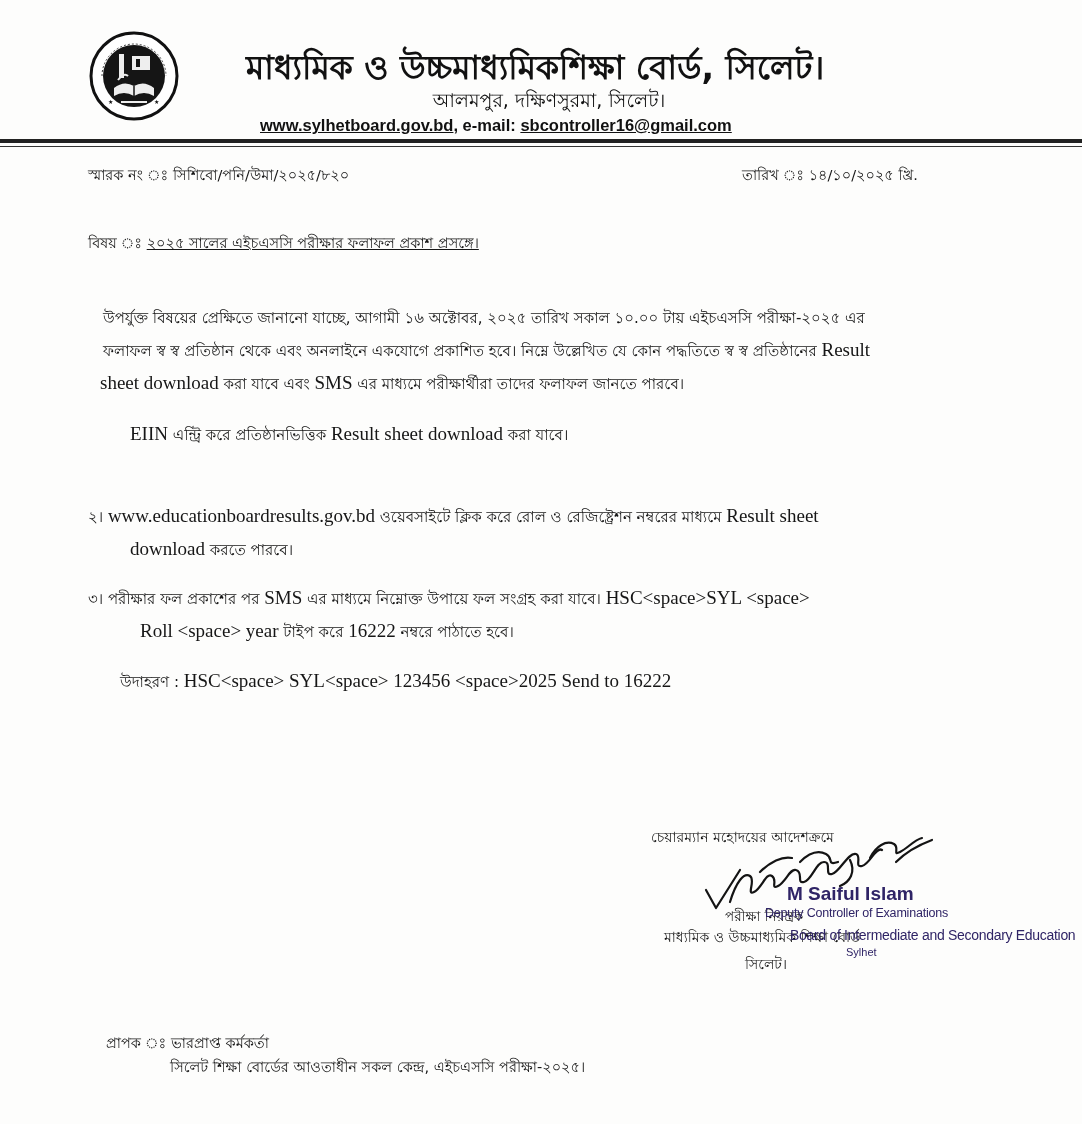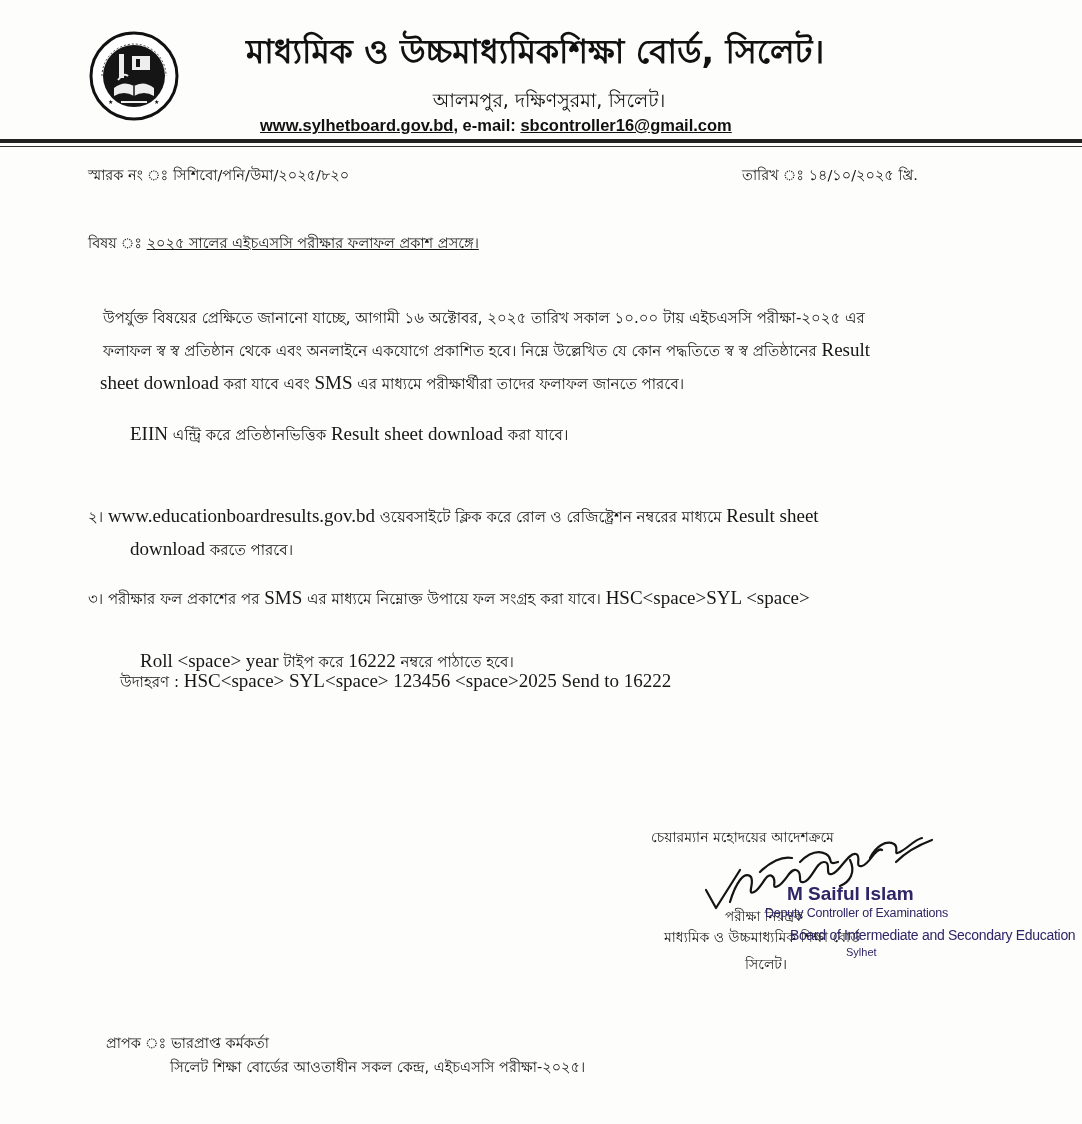--- a/index.html
+++ b/index.html
@@ -17,21 +17,21 @@
       background: #fdfdfc;
     }
     .abs { position: absolute; }
 
     
     .logo {
       left: 88px; top: 30px;
       width: 92px; height: 92px;
     }
     .title {
-      left: 246px; top: 26px;
+      left: 246px; top: 42px;
       font-size: 33px;
       font-weight: bold;
       color: #111;
       white-space: nowrap;
       letter-spacing: 0px;
     }
     .address {
       left: 0; width: 1082px; top: 86px;
       padding-left: 8px;
       text-align: center;
@@ -91,21 +91,21 @@
     .item { font-size: 15px; line-height: 32px; white-space: nowrap; }
     .item .en {
       font-family: "Liberation Serif", serif;
       font-size: 19px;
     }
     .item1 { left: 88px; top: 418px; }
     .item1 .l2 { padding-left: 42px; }
     .item2 { left: 88px; top: 500px; }
     .item2 .l2 { padding-left: 42px; }
     .item3 { left: 88px; top: 582px; }
-    .item3 .l2 { padding-left: 52px; margin-top: 30px; }
+    .item3 .l2 { padding-left: 52px; }
     .example {
       left: 120px; top: 665px;
       font-size: 15px; line-height: 32px;
       white-space: nowrap;
       text-align: center;
     }
     .example .en {
       font-family: "Liberation Serif", serif;
       font-size: 19px;
     }

